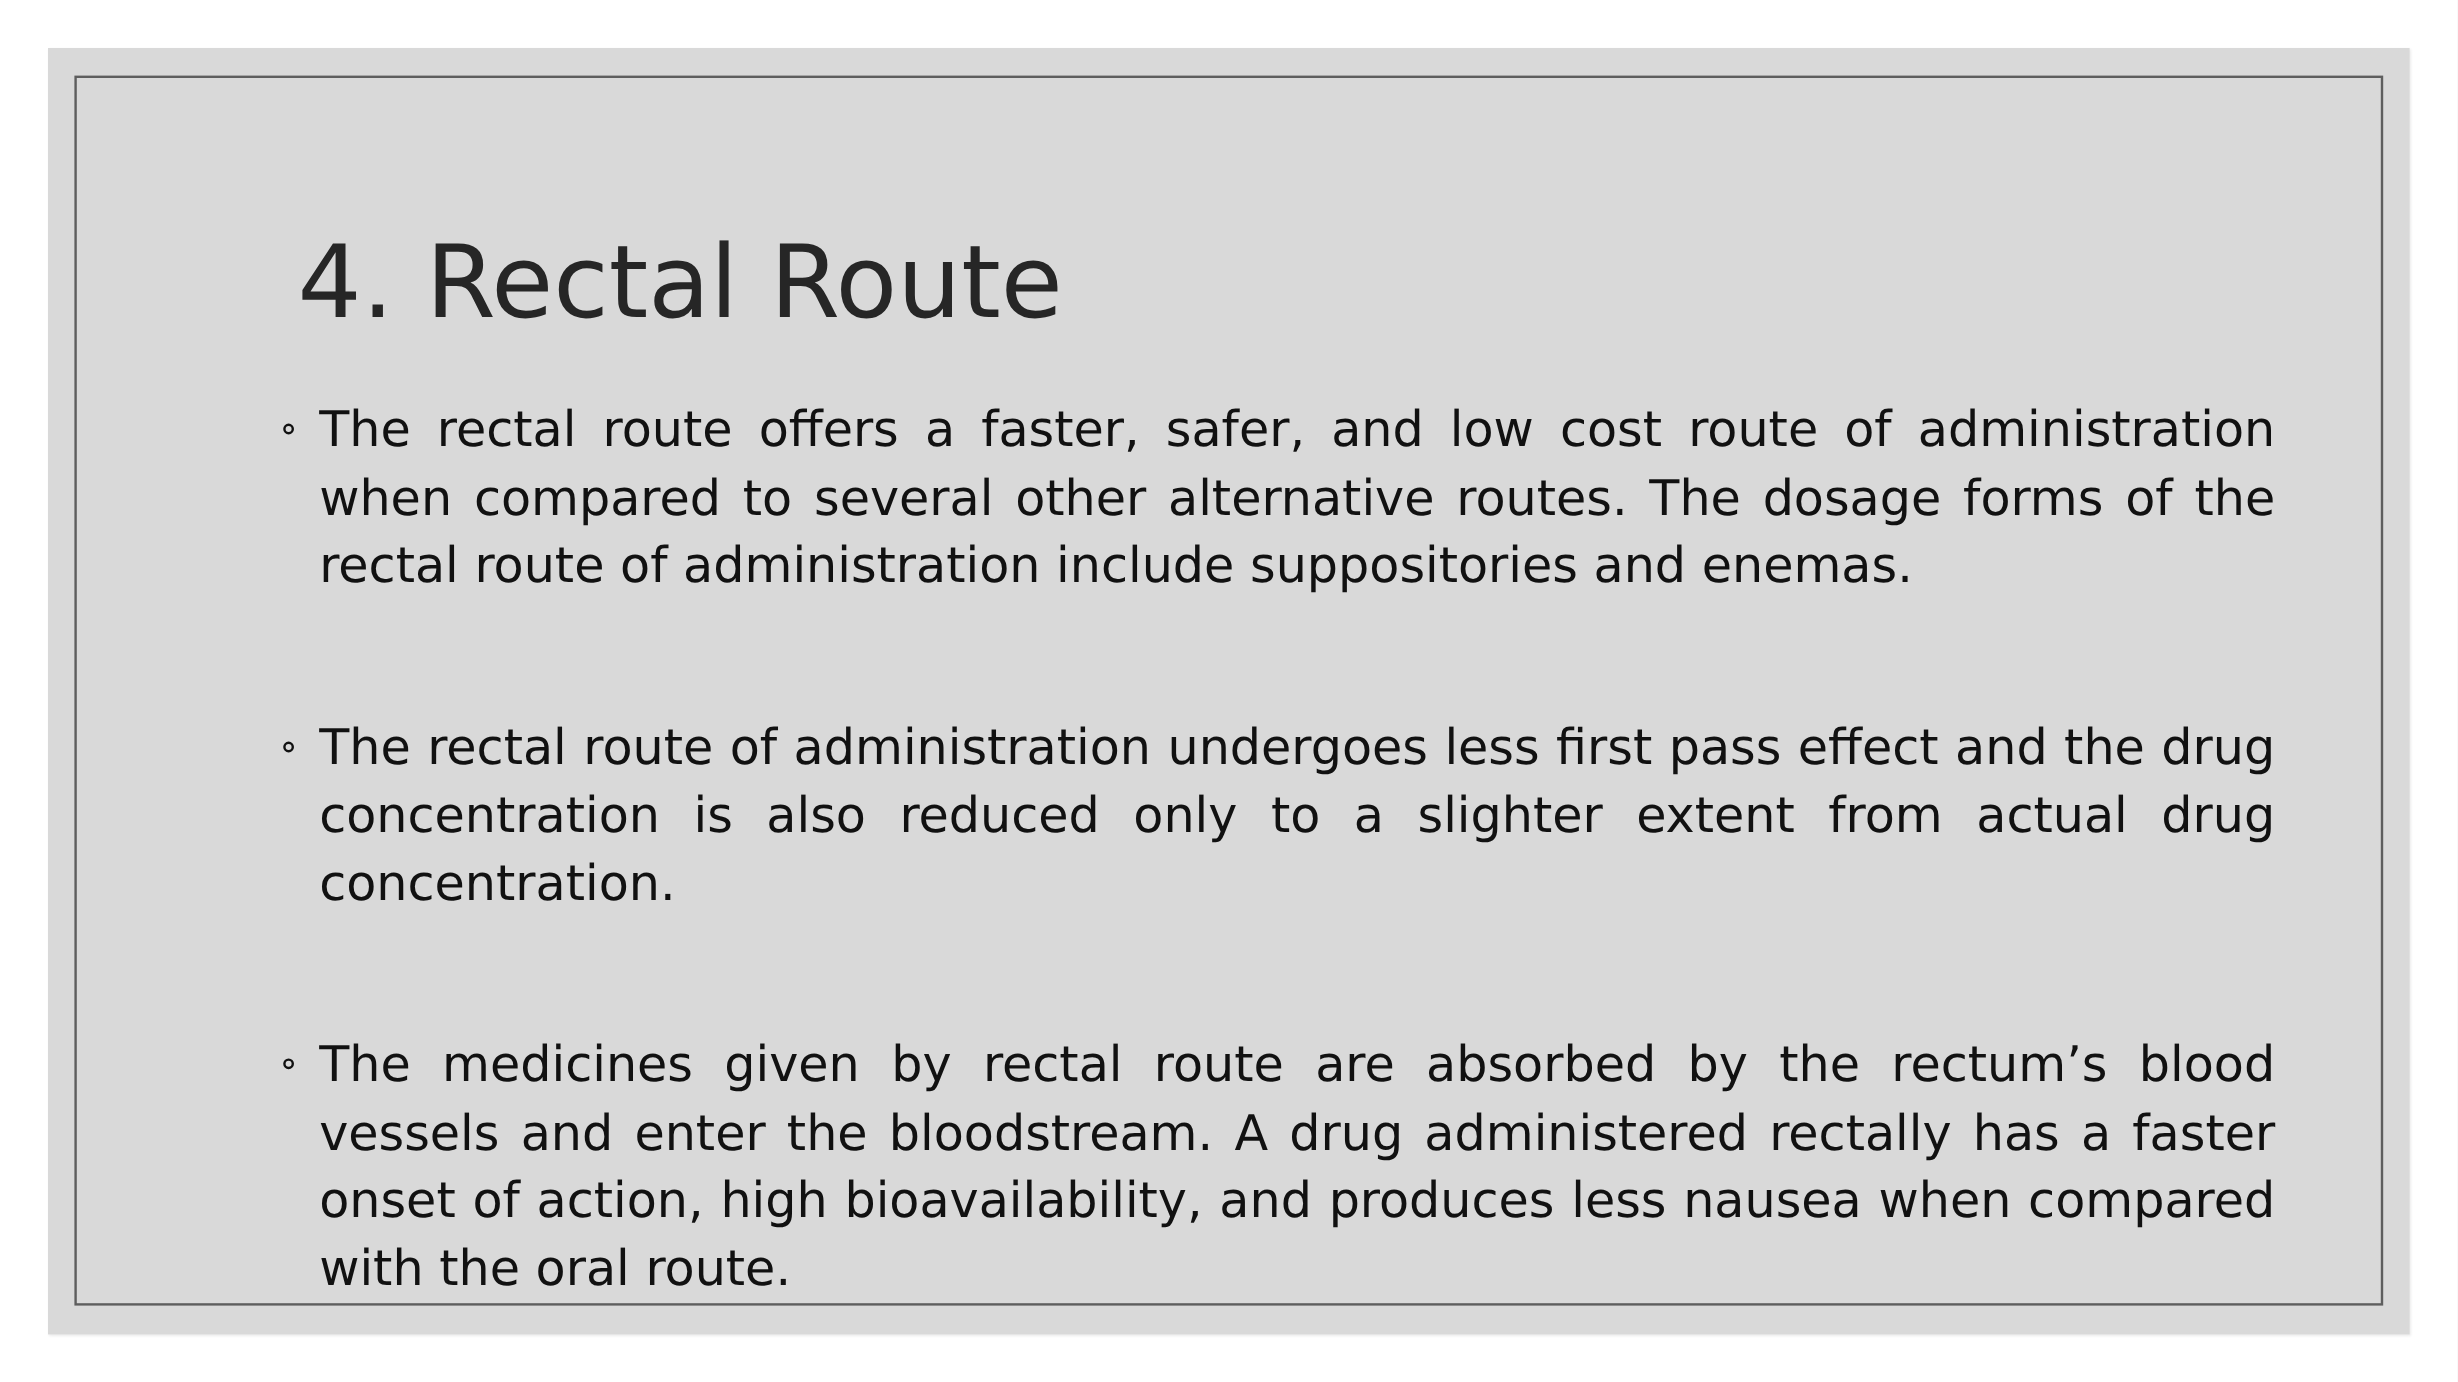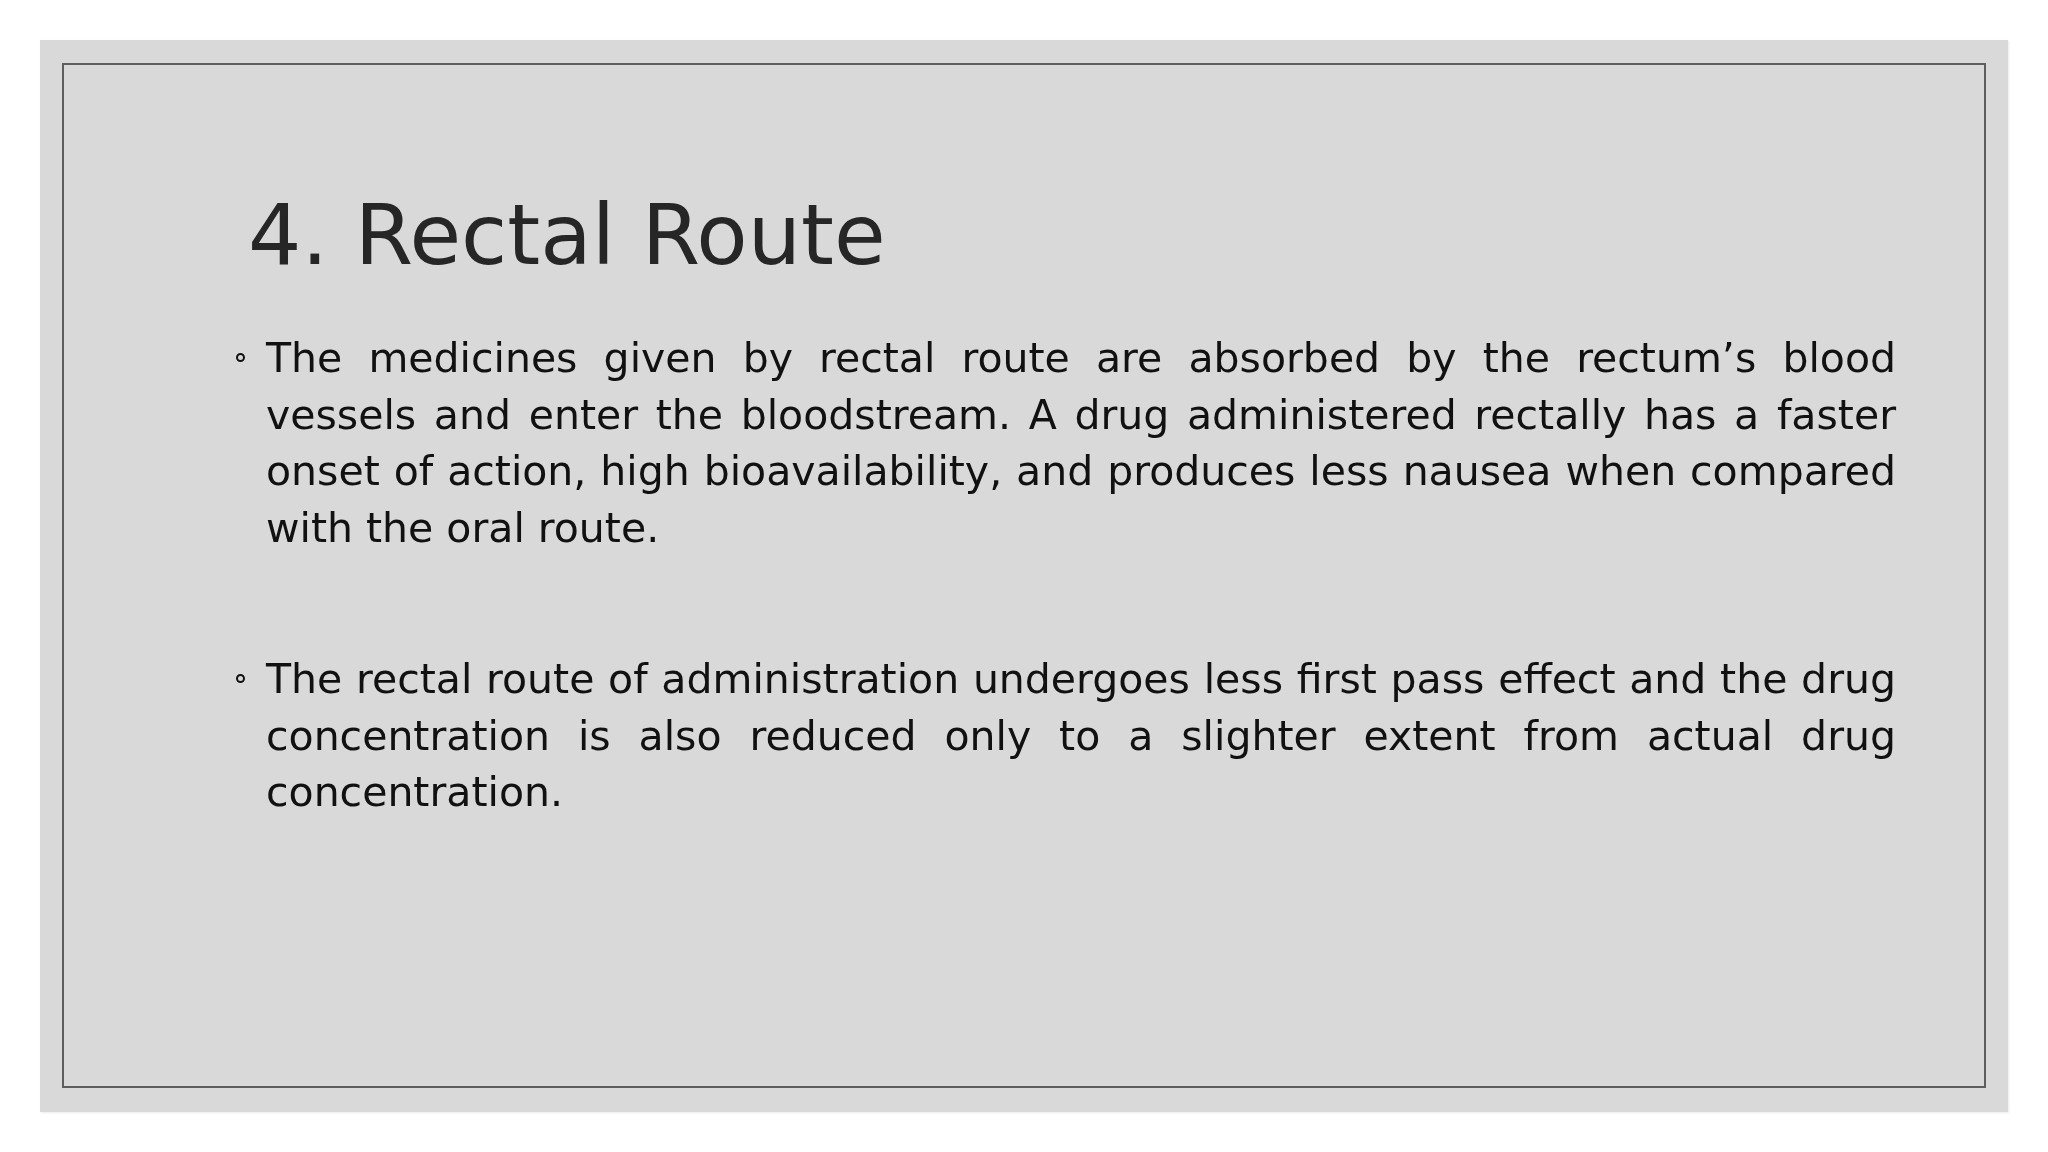--- a/index.html
+++ b/index.html
@@ -77,20 +77,24 @@
 <body>
 
 <div class="slide">
   <div class="frame"></div>
 
   <h1 class="title">4. Rectal Route</h1>
 
   <ul class="bullets">
     <li class="bullet">
       <span class="bullet-marker"></span>
-      <span class="bullet-text">The medicines given by rectal route are absorbed by the rectum’s blood vessels and enter the bloodstream. A drug administered rectally has a faster onset of action, high bioavailability, and produces less nausea when compared with the oral route.</span>
+      <span class="bullet-text">The rectal route offers a faster, safer, and low cost route of administration when compared to several other alternative routes. The dosage forms of the rectal route of administration include suppositories and enemas.</span>
     </li>
     <li class="bullet">
       <span class="bullet-marker"></span>
       <span class="bullet-text">The rectal route of administration undergoes less first pass effect and the drug concentration is also reduced only to a slighter extent from actual drug concentration.</span>
     </li>
+    <li class="bullet">
+      <span class="bullet-marker"></span>
+      <span class="bullet-text">The medicines given by rectal route are absorbed by the rectum’s blood vessels and enter the bloodstream. A drug administered rectally has a faster onset of action, high bioavailability, and produces less nausea when compared with the oral route.</span>
+    </li>
   </ul>
 </div>
 
 </body></html>

